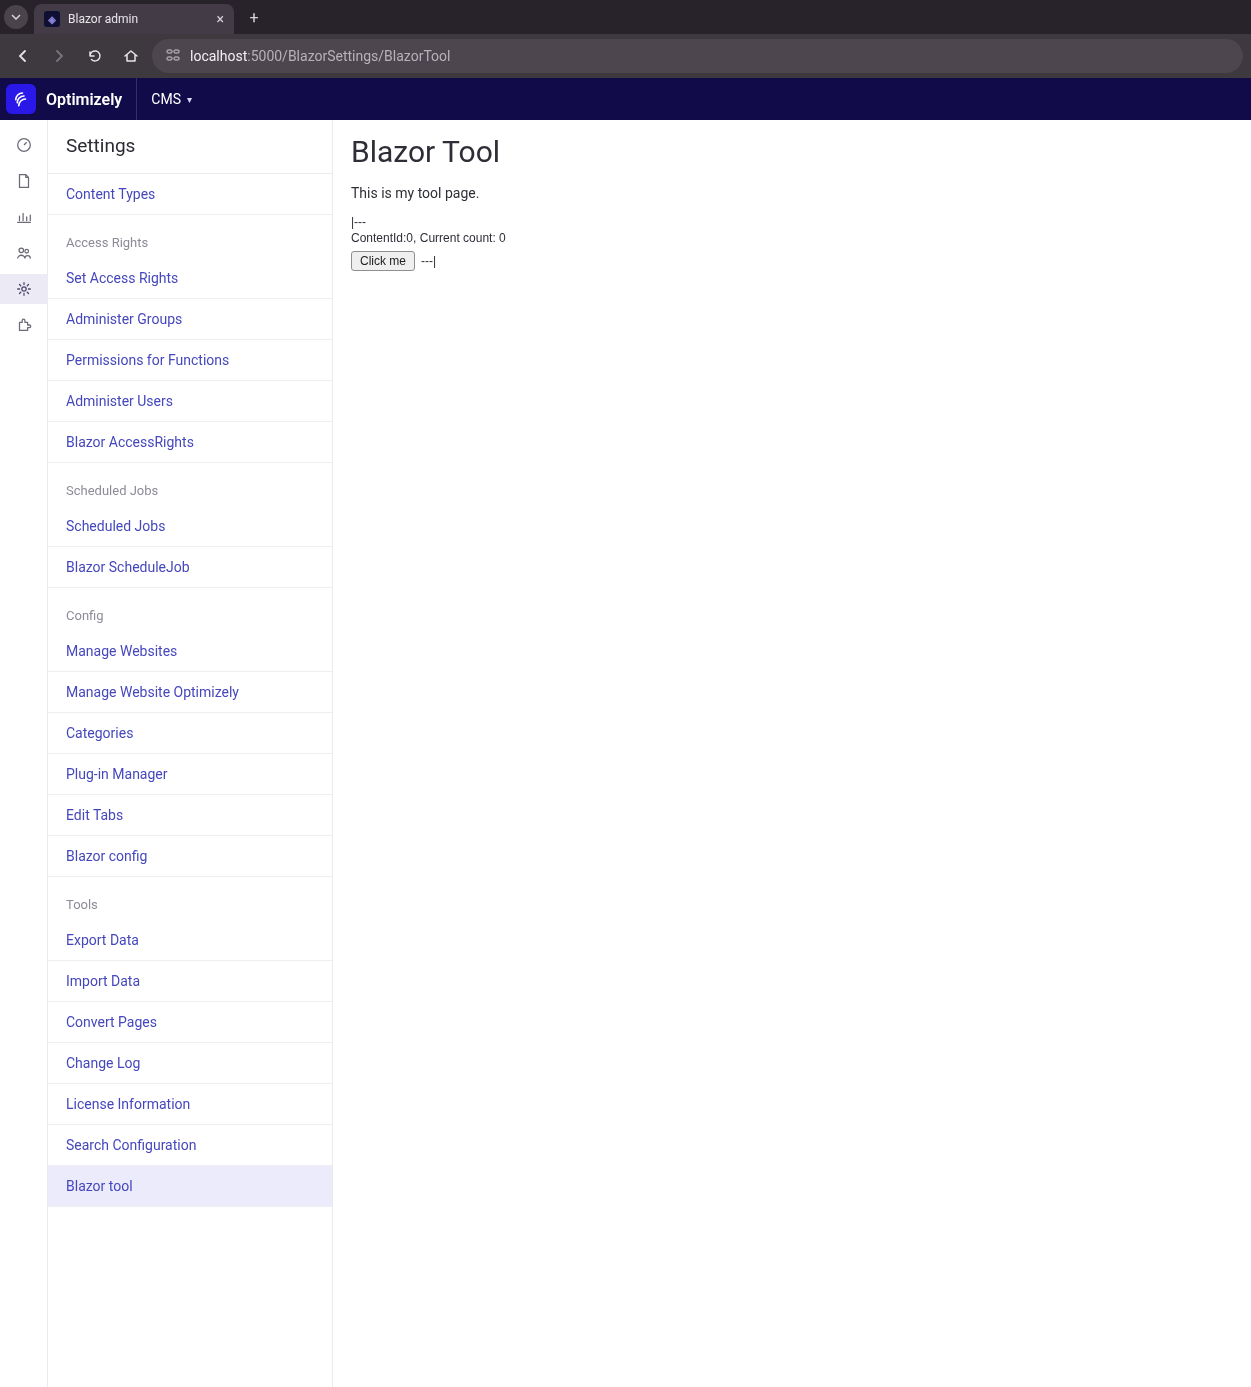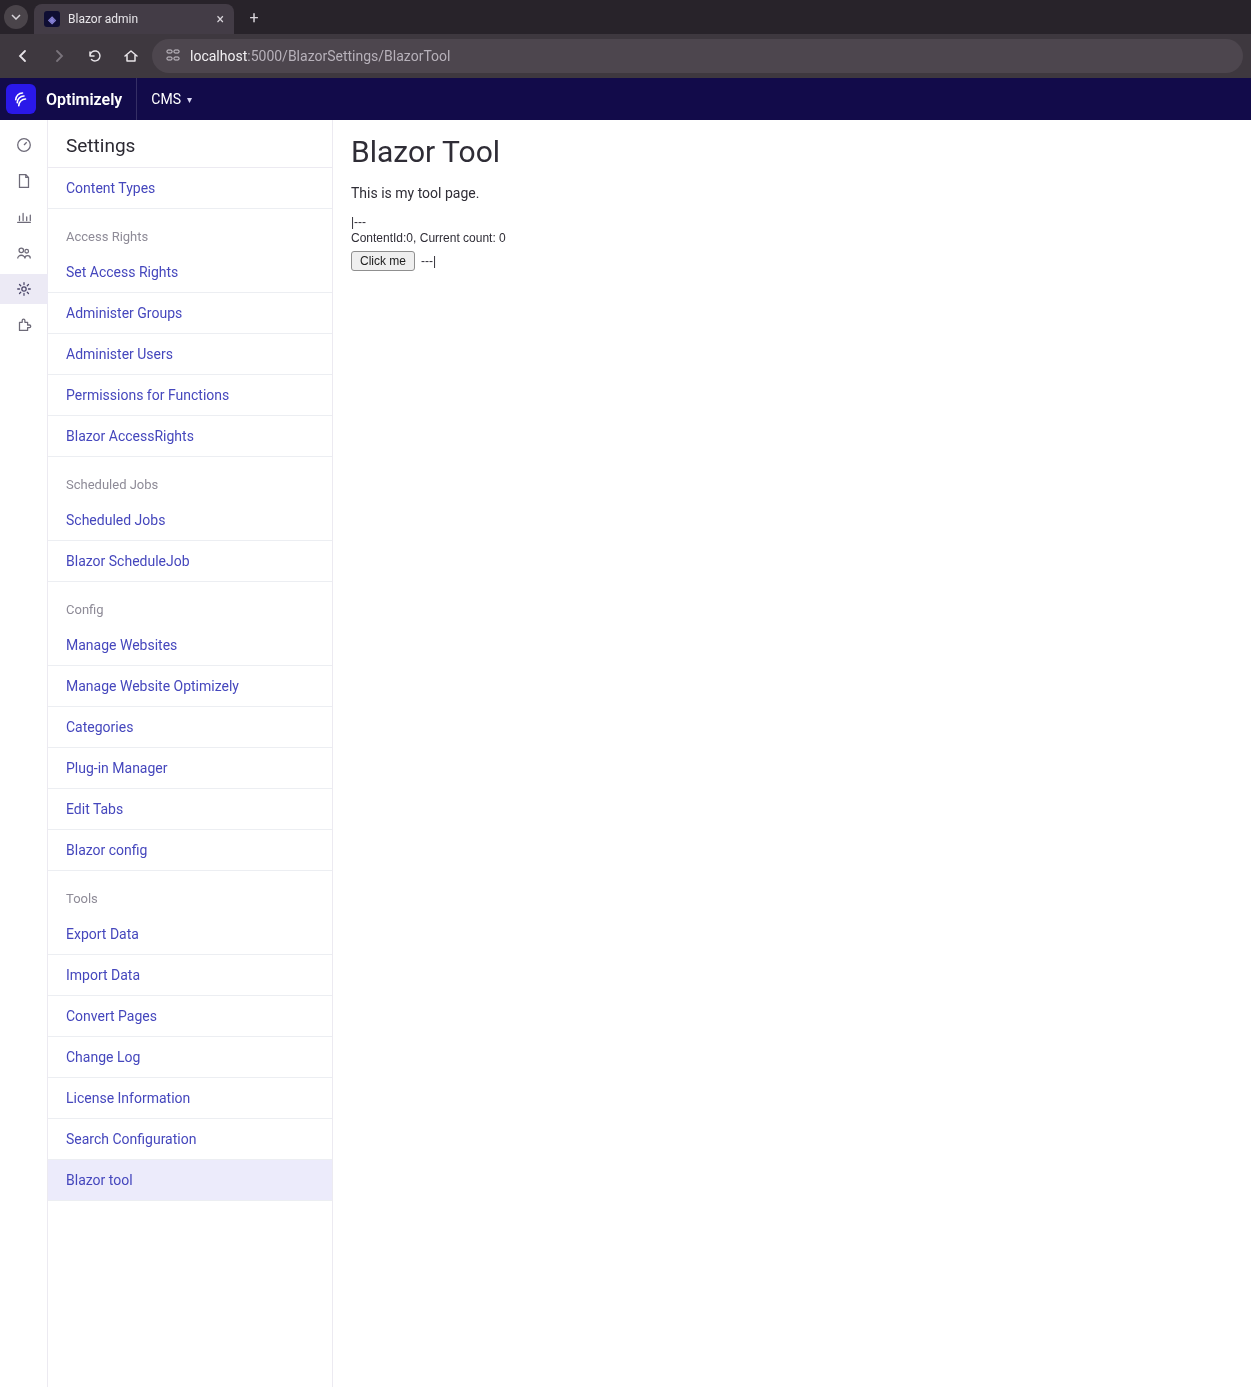--- a/index.html
+++ b/index.html
@@ -154,21 +154,21 @@
   .iconrail svg { width: 18px; height: 18px; stroke: currentColor; }
 
   .settings-panel {
     width: 285px;
     border-right: 1px solid #eceaf1;
     position: relative;
     background: #fff;
     overflow: hidden;
   }
   .settings-header {
-    padding: 14px 18px 10px;
+    padding: 14px 18px 16px;
     font-size: 19px;
     color: #2b2932;
     border-bottom: 1px solid #eceaf1;
   }
   .settings-scroll {
     height: calc(100% - 48px);
     overflow-y: auto;
   }
   .settings-scroll::-webkit-scrollbar { width: 14px; }
   .settings-scroll::-webkit-scrollbar-track { background: #f4f3f6; }
@@ -342,22 +342,22 @@
     </div>
   </div>
 
   <div class="settings-panel">
     <div class="settings-header">Settings</div>
     <div class="settings-scroll" id="settings-scroll">
         <a class="nav-link first" href="#">Content Types</a>
         <div class="group-title">Access Rights</div>
         <a class="nav-link" href="#">Set Access Rights</a>
         <a class="nav-link" href="#">Administer Groups</a>
+        <a class="nav-link" href="#">Permissions for Functions</a>
         <a class="nav-link" href="#">Administer Users</a>
-        <a class="nav-link" href="#">Permissions for Functions</a>
         <a class="nav-link" href="#">Blazor AccessRights</a>
         <div class="group-title">Scheduled Jobs</div>
         <a class="nav-link" href="#">Scheduled Jobs</a>
         <a class="nav-link" href="#">Blazor ScheduleJob</a>
         <div class="group-title">Config</div>
         <a class="nav-link" href="#">Manage Websites</a>
         <a class="nav-link" href="#">Manage Website Optimizely</a>
         <a class="nav-link" href="#">Categories</a>
         <a class="nav-link" href="#">Plug-in Manager</a>
         <a class="nav-link" href="#">Edit Tabs</a>

